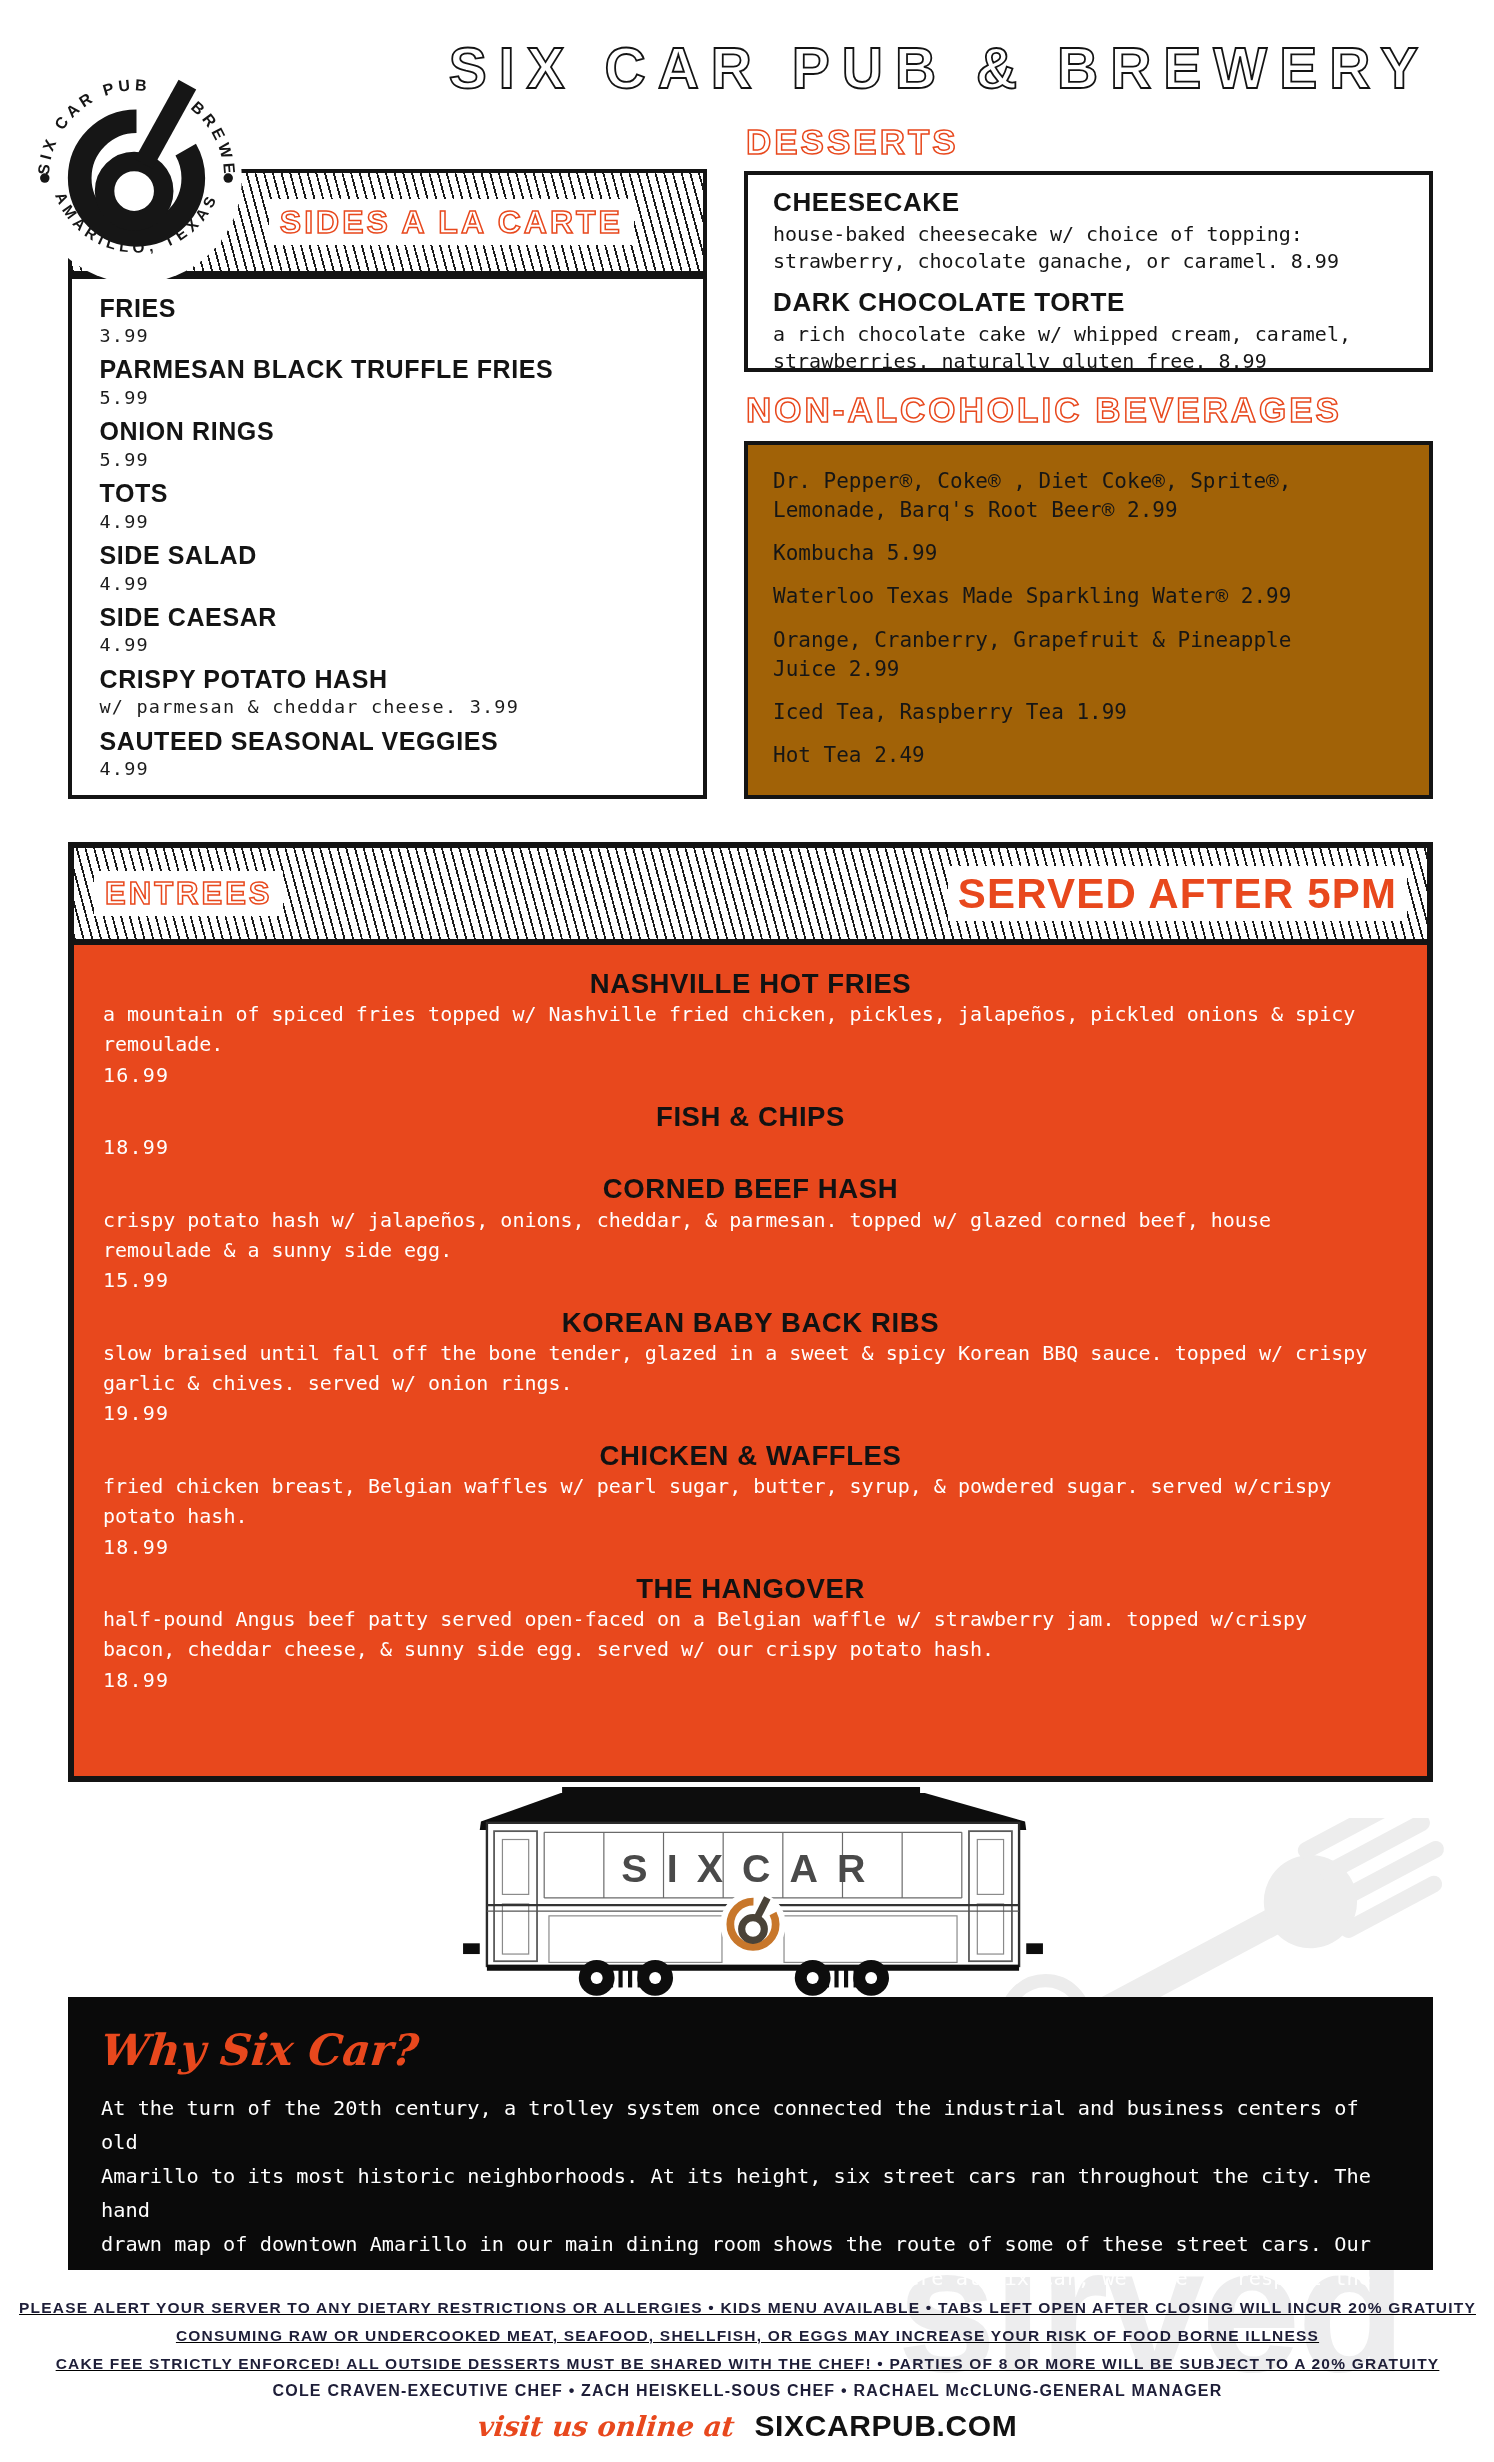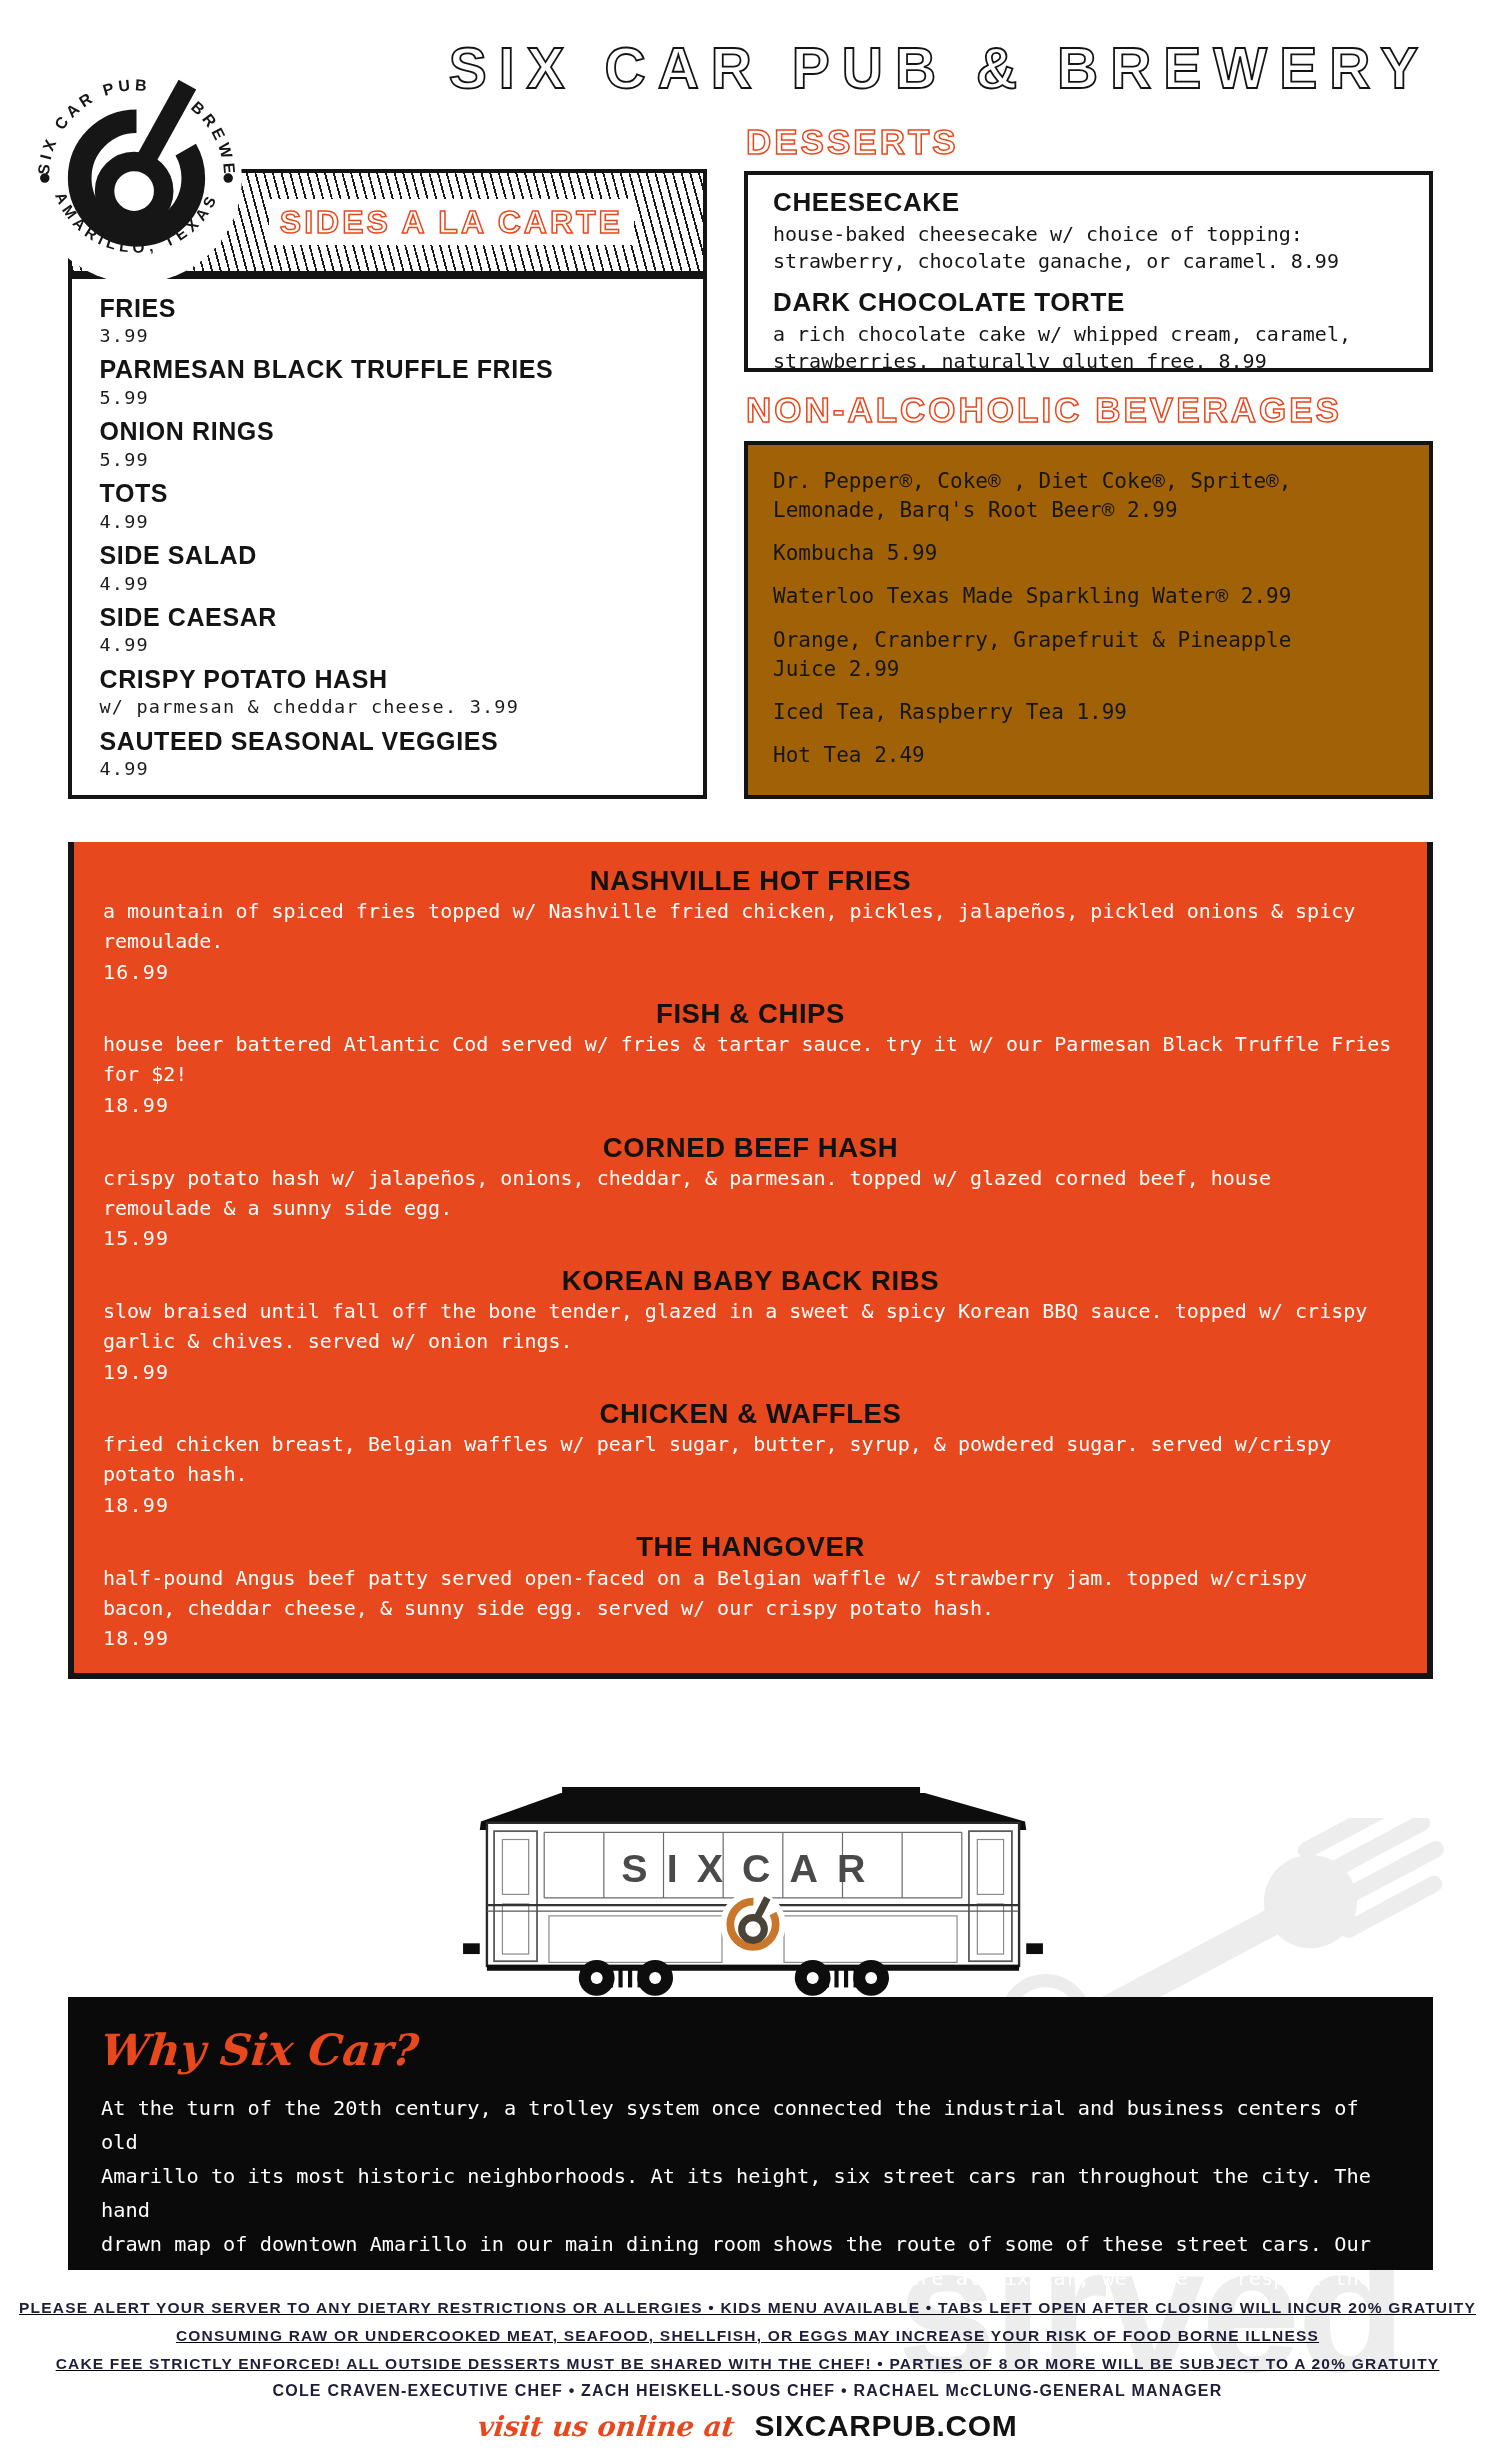--- a/index.html
+++ b/index.html
@@ -212,31 +212,33 @@
 Lemonade, Barq's Root Beer® 2.99</div>
     <div class="bev-item">Kombucha 5.99</div>
     <div class="bev-item">Waterloo Texas Made Sparkling Water® 2.99</div>
     <div class="bev-item">Orange, Cranberry, Grapefruit &amp; Pineapple
 Juice 2.99</div>
     <div class="bev-item">Iced Tea, Raspberry Tea 1.99</div>
     <div class="bev-item">Hot Tea 2.49</div>
   </div>
 
   <div class="entrees">
+    <div class="entrees-band hatch">
+      <span class="hatch-label outline-accent">ENTREES</span>
+      <span class="entrees-badge">SERVED AFTER 5PM</span>
+    </div>
     <div class="entrees-box">
       <div class="entree-item">
         <div class="item-name">NASHVILLE HOT FRIES</div>
         <div class="item-desc">a mountain of spiced fries topped w/ Nashville fried chicken, pickles, jalapeños, pickled onions &amp; spicy
 remoulade.</div>
         <div class="item-price">16.99</div>
       </div>
       <div class="entree-item">
         <div class="item-name">FISH &amp; CHIPS</div>
-        <div class="item-desc">house beer battered Atlantic Cod served w/ fries &amp; tartar sauce. try it w/ our Parmesan Black Truffle Fries
-for $2!</div>
         <div class="item-price">18.99</div>
       </div>
       <div class="entree-item">
         <div class="item-name">CORNED BEEF HASH</div>
         <div class="item-desc">crispy potato hash w/ jalapeños, onions, cheddar, &amp; parmesan. topped w/ glazed corned beef, house
 remoulade &amp; a sunny side egg.</div>
         <div class="item-price">15.99</div>
       </div>
       <div class="entree-item">
         <div class="item-name">KOREAN BABY BACK RIBS</div>

